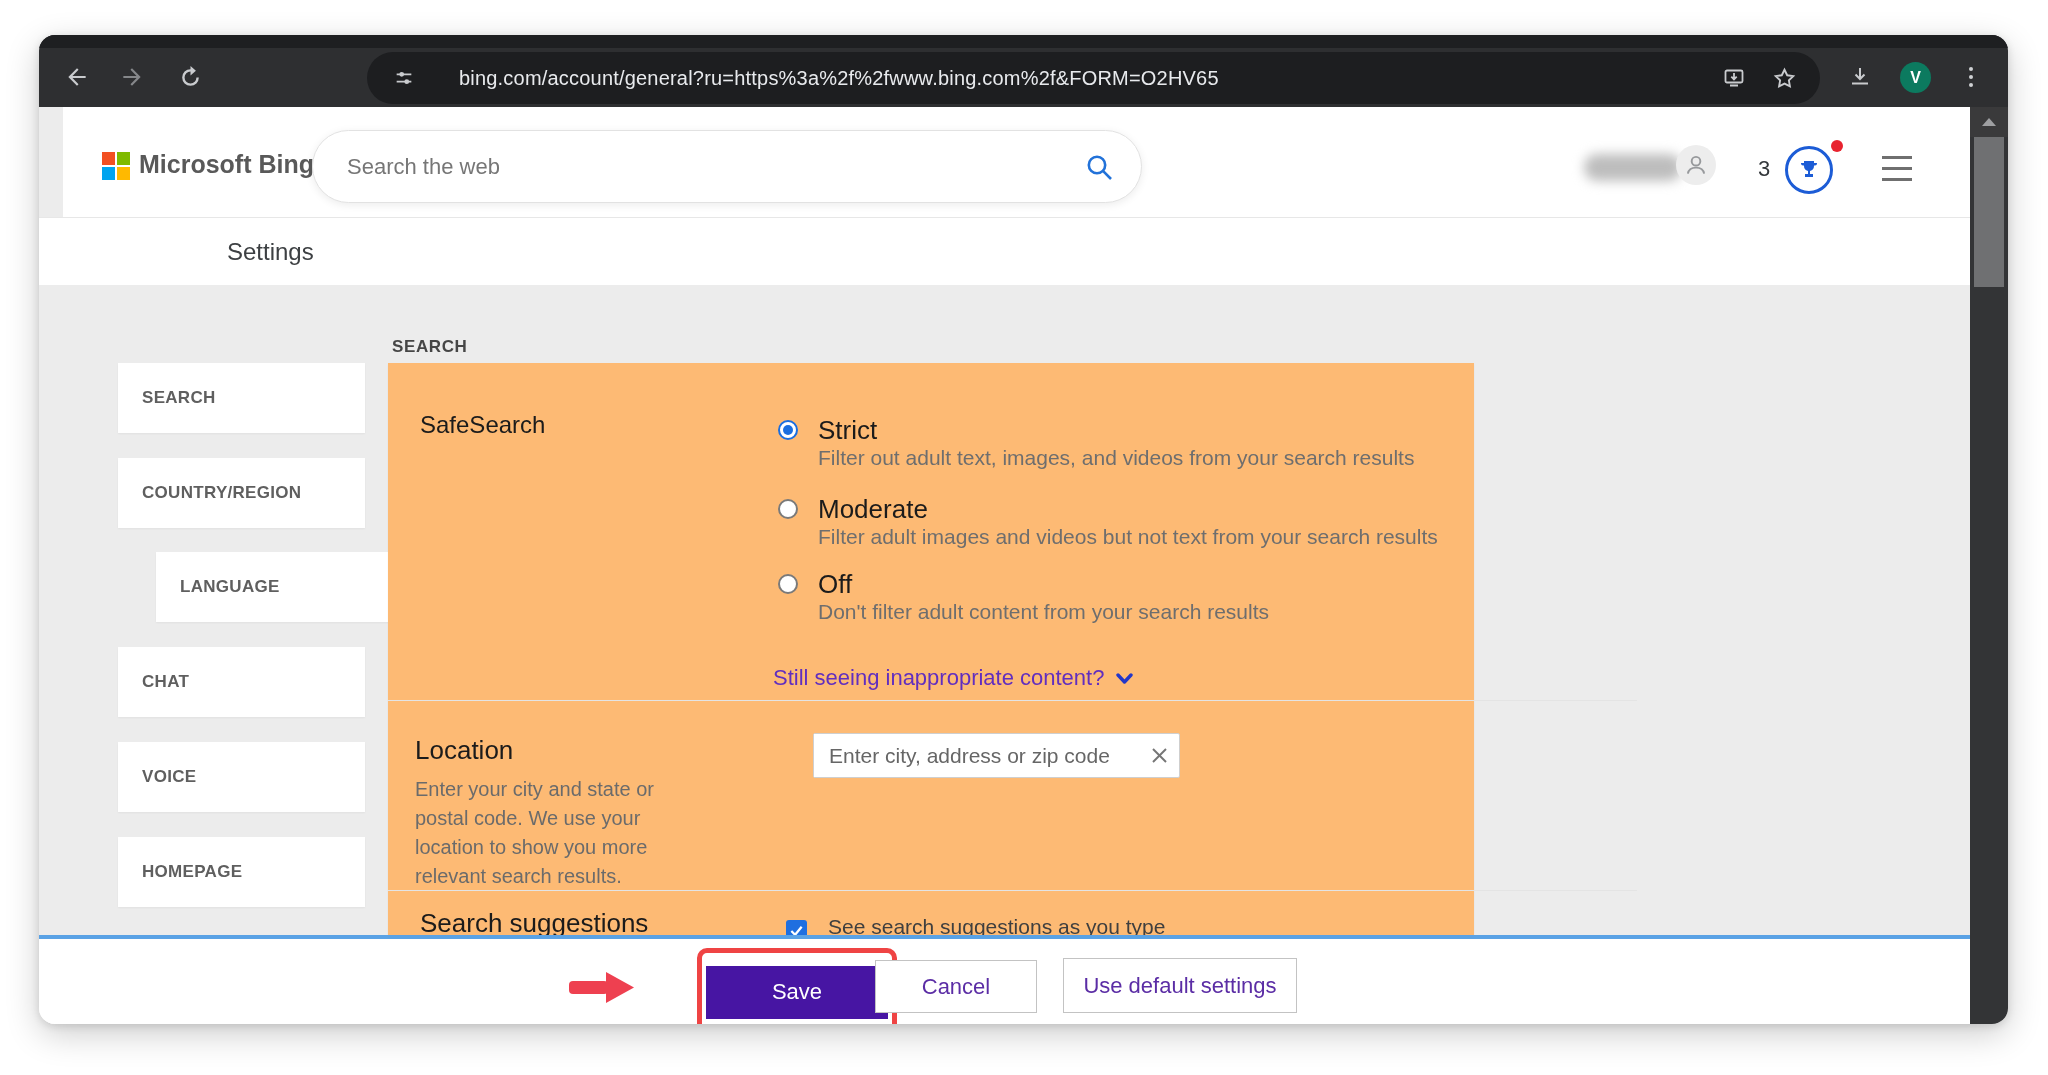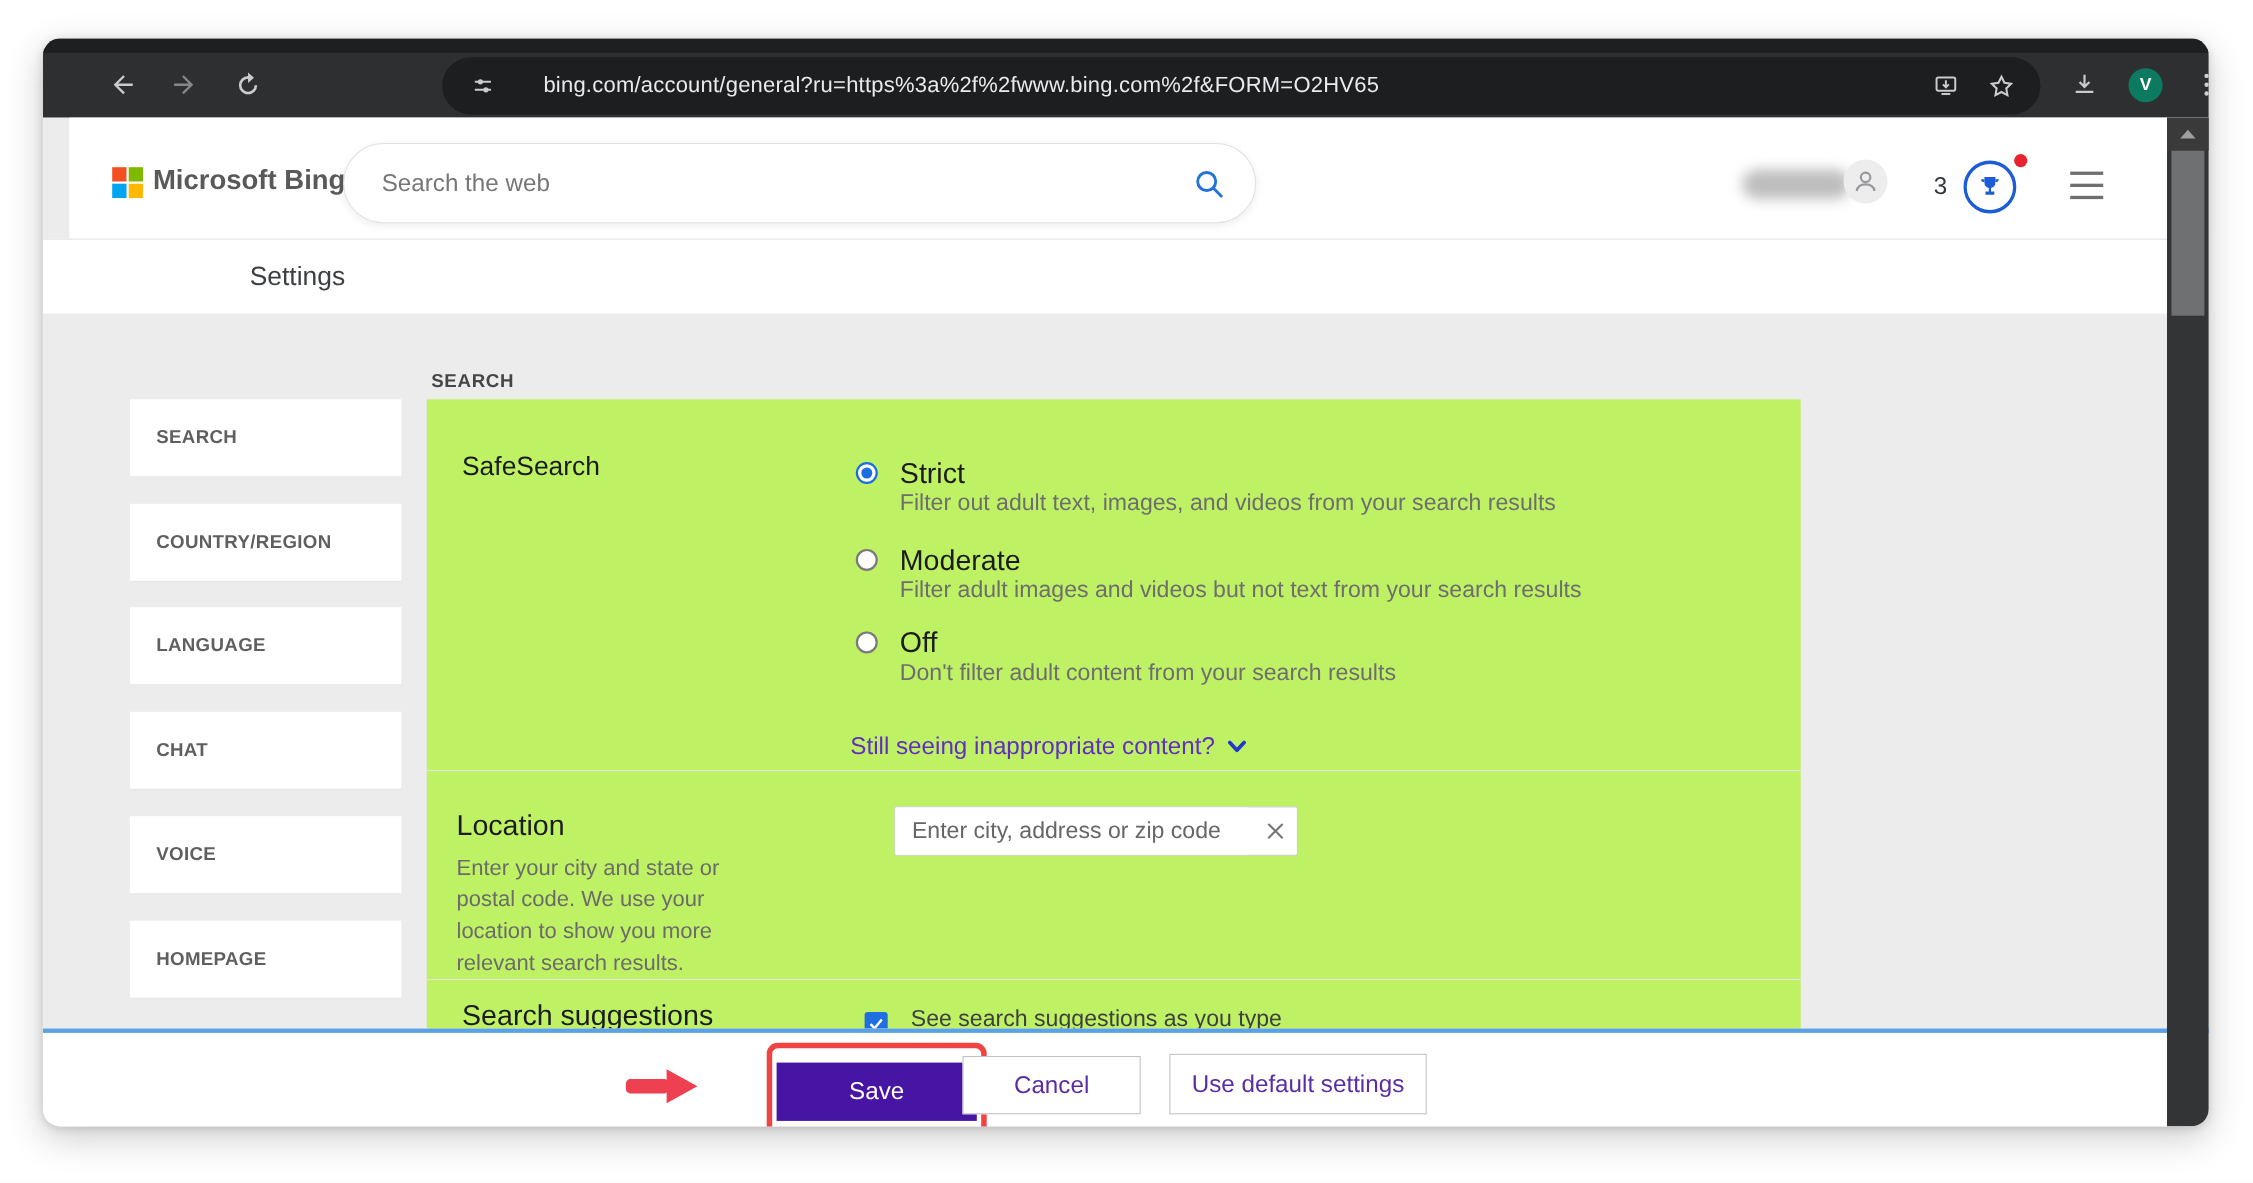--- a/index.html
+++ b/index.html
@@ -6,21 +6,21 @@
   html,body { width:2048px; height:1075px; background:#ffffff; overflow:hidden;
               font-family:"Liberation Sans", sans-serif; }
 
   .window { position:absolute; left:39px; top:35px; width:1969px; height:989px;
             border-radius:16px; overflow:hidden; background:#fff;
             box-shadow:0 10px 34px rgba(0,0,0,.20), 0 2px 8px rgba(0,0,0,.12); }
 
   
   .chrome-top { position:absolute; left:0; top:0; width:1969px; height:72px; background:#2e2f31; }
   .tabstrip   { position:absolute; left:0; top:0; width:1969px; height:13px; background:#1e1f21; }
-  .toolbar    { position:absolute; left:0; top:13px; width:1969px; height:59px;margin-left:35px; }
+  .toolbar    { position:absolute; left:0; top:13px; width:1969px; height:59px; }
   .navbtn     { position:absolute; top:13px; width:32px; height:32px; display:flex; align-items:center; justify-content:center; }
   .urlbar { position:absolute; left:328px; top:4px; width:1453px; height:52px; background:#1d1e20;
             border-radius:26px; display:flex; align-items:center; }
   .url-text { position:absolute; left:92px; top:15px; font-size:20px; color:#e8eaed; letter-spacing:.2px; white-space:nowrap; }
   .pill-ic { position:absolute; top:11px; width:30px; height:30px; display:flex; align-items:center; justify-content:center; }
   .tb-right { position:absolute; top:13px; width:32px; height:32px; display:flex; align-items:center; justify-content:center; }
   .avatar { position:absolute; left:1861px; top:14px; width:31px; height:31px; border-radius:50%;
             background:#0c7a5f; color:#fff; font-size:16px; font-weight:bold;
             display:flex; align-items:center; justify-content:center; }
   .menu-dots { position:absolute; left:1925px; top:13px; width:14px; height:32px;
@@ -55,21 +55,21 @@
                    border-top:1px solid #e7e7e7; display:flex; align-items:center; }
   .settings-title { margin-left:188px; font-size:24px; color:#3d4043; }
 
   .section-label { position:absolute; left:353px; top:230px; font-size:17px; font-weight:bold;
                    color:#464646; letter-spacing:.6px; }
 
   .side-item { position:absolute; left:79px; width:247px; height:70px; background:#fff; display:flex;
                align-items:center; box-shadow:0 1px 2px rgba(0,0,0,.05); cursor:pointer; }
   .side-item span { margin-left:24px; font-size:17px; font-weight:bold; color:#5f5f5f; letter-spacing:.3px; }
 
-  .card { position:absolute; left:349px; top:256px; width:1249px; height:600px; background:#bef264;
+  .card { position:absolute; left:349px; top:256px; width:1086px; height:600px; background:#fdba74;
           box-shadow:0 1px 2px rgba(0,0,0,.05); }
   .h-safesearch { position:absolute; left:32px; top:48px; font-size:24px; color:#1b1b1b; }
   .radio { position:absolute; left:390px; width:20px; height:20px; border-radius:50%;
            border:2px solid #7a7a7a; background:#fff; cursor:pointer; }
   .radio.selected { border-color:#1a6ee0; }
   .radio.selected::after { content:""; position:absolute; left:3px; top:3px; width:10px; height:10px;
                            border-radius:50%; background:#1a6ee0; }
   .opt-label { position:absolute; left:430px; font-size:26px; color:#1b1b1b; }
   .opt-desc  { position:absolute; left:430px; font-size:21px; color:#6e6e6e; }
   .see-link { position:absolute; left:385px; top:282px; font-size:22px; color:#612ebf; cursor:pointer;margin-top:20px; }
@@ -225,21 +225,21 @@
     </div>
 
     <div class="section-label">SEARCH</div>
 
     <div class="side-item" style="top:256px;">
         <span>SEARCH</span>
       </div>
     <div class="side-item" style="top:351px;">
         <span>COUNTRY/REGION</span>
       </div>
-    <div class="side-item" style="top:445px;">
+    <div class="side-item" style="top:445px;margin-left:38px;">
         <span>LANGUAGE</span>
       </div>
     <div class="side-item" style="top:540px;">
         <span>CHAT</span>
       </div>
     <div class="side-item" style="top:635px;">
         <span>VOICE</span>
       </div>
     <div class="side-item" style="top:730px;">
         <span>HOMEPAGE</span>

